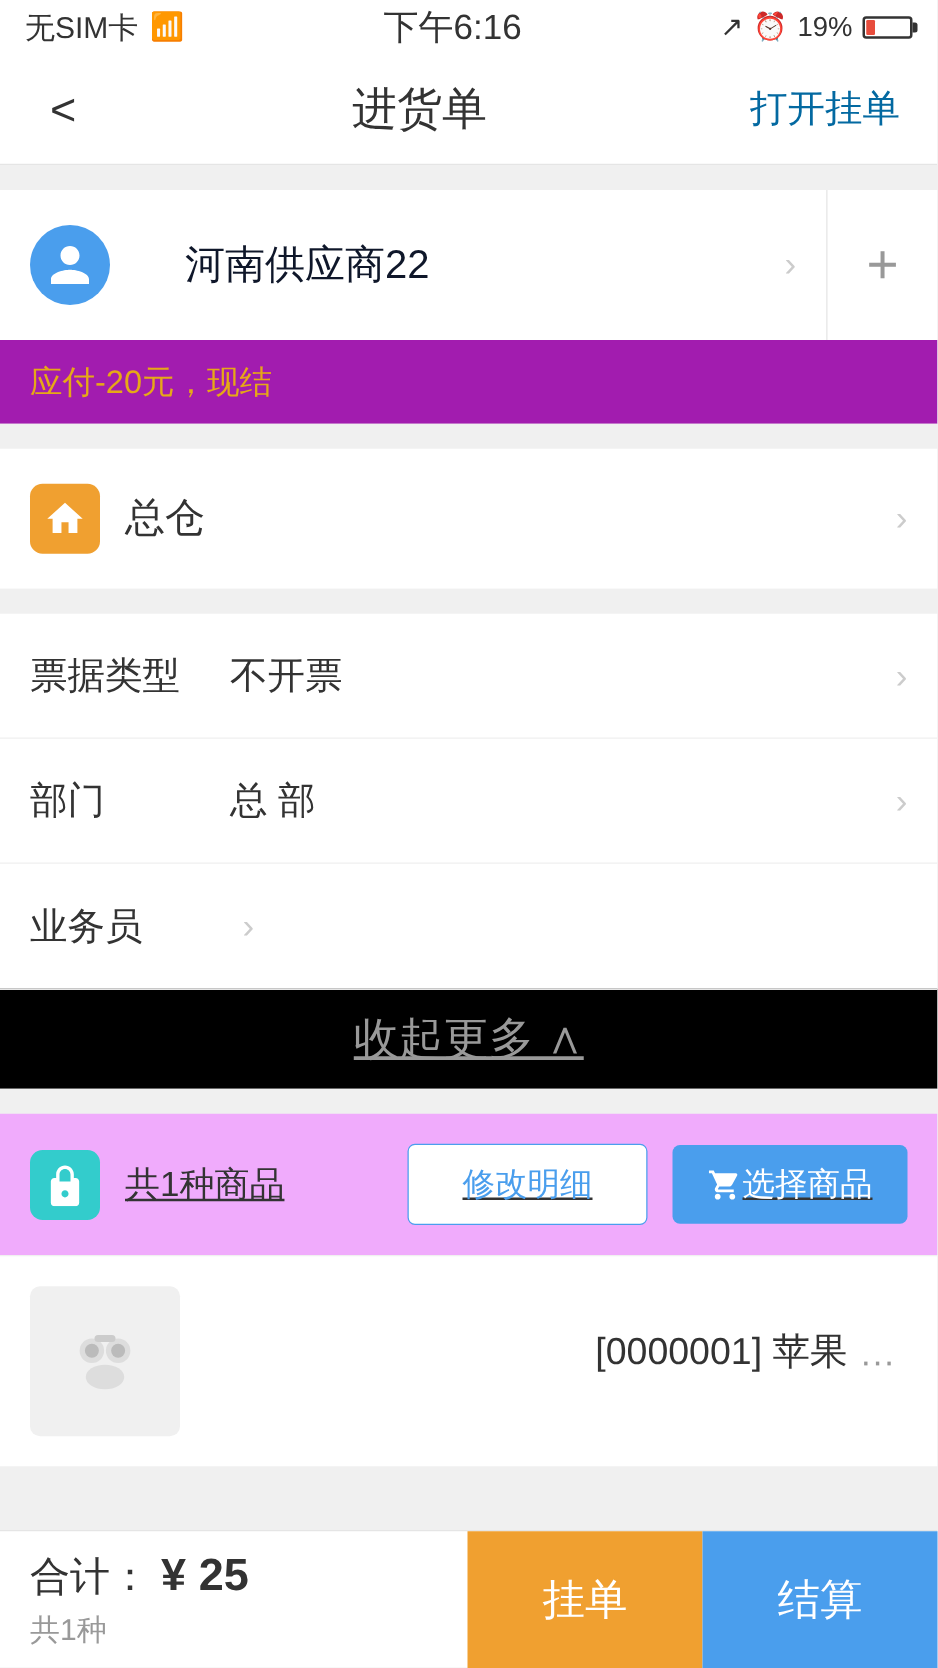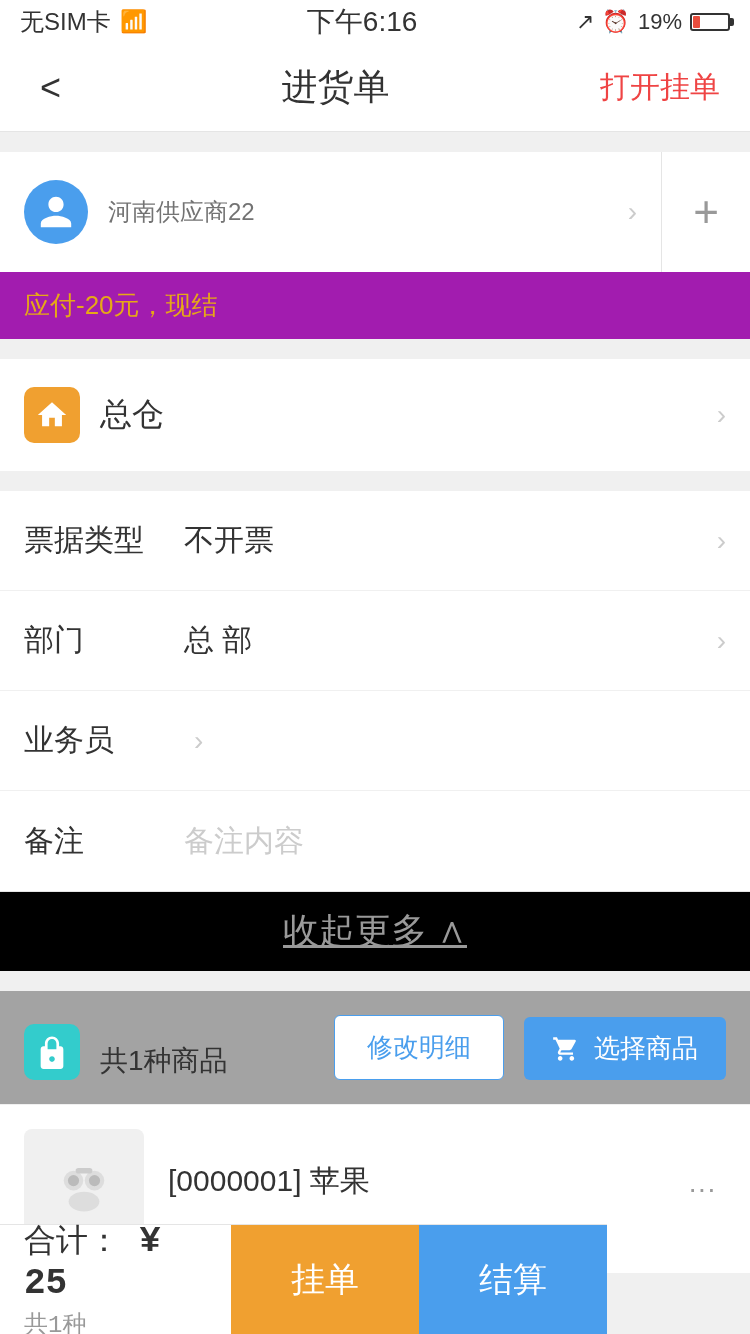--- a/index.html
+++ b/index.html
@@ -42,21 +42,21 @@
       height: 88px;
       background: #fff;
       display: flex;
       align-items: center;
       justify-content: space-between;
       padding: 0 30px;
       border-bottom: 1px solid #e5e5e5;
     }
     .nav-back { font-size: 36px; color: #333; cursor: pointer; padding: 10px; }
     .nav-title { font-size: 36px; font-weight: 500; color: #333; }
-    .nav-action { font-size: 30px; color: #ef4444; cursor: pointer; }
+    .nav-action { font-size: 30px; color: #0369a1; cursor: pointer; }
 
     
     .section-gap { height: 20px; background: #f0f0f0; }
 
     
     .supplier-section {
       background: #fff;
       display: flex;
       align-items: stretch;
     }
@@ -69,21 +69,21 @@
     }
     .supplier-avatar {
       width: 64px; height: 64px;
       background: #4a9eed;
       border-radius: 50%;
       display: flex; align-items: center; justify-content: center;
       margin-right: 20px;
       flex-shrink: 0;
     }
     .supplier-avatar svg { width: 38px; height: 38px; fill: #fff; }
-    .supplier-name { font-size: 24px; color: #737373; flex: 1; }
+    .supplier-name { font-size: 32px; color: #0f172a; flex: 1; margin-left: 40px; }
     .chevron { color: #ccc; font-size: 28px; margin-left: 10px; }
     .supplier-add {
       width: 88px;
       display: flex; align-items: center; justify-content: center;
       font-size: 44px; color: #999; cursor: pointer;
     }
 
     
     .notice-bar {
       background: #a21caf;
@@ -132,53 +132,54 @@
       display: flex; align-items: center; justify-content: center;
       font-size: 36px;
       color: #999;
       border-top: 1px solid #e5e5e5;
       cursor: pointer;
       text-decoration: underline;
     }
 
     
     .product-toolbar {
-      background: #a3a3a3;
-      display: flex;
-      align-items: flex-end;
+      background: #f0abfc;
+      display: flex;
+      align-items: center;
       padding: 24px;
       gap: 20px;
+      text-decoration: underline;
     }
     .product-icon {
       width: 56px; height: 56px;
       background: #3cc;
       border-radius: 10px;
       display: flex; align-items: center; justify-content: center;
       flex-shrink: 0;
     }
     .product-icon svg { width: 34px; height: 34px; fill: #fff; }
     .product-count { font-size: 28px; color: #333; flex: 1; }
     .btn-modify {
       border: 1px solid #4a9eed;
       color: #4a9eed;
       background: #fff;
       border-radius: 6px;
-      padding: 14px 32px;
+      padding: 14px 43px;
       font-size: 26px;
       cursor: pointer;
     }
     .btn-select {
       background: #4a9eed;
       color: #fff;
       border: none;
       border-radius: 6px;
       padding: 14px 28px;
       font-size: 26px;
       cursor: pointer;
-      display: flex; align-items: center; gap: 14px;
+      display: flex; align-items: center; gap: 0;
     }
     .btn-select svg { width: 28px; height: 28px; fill: #fff; }
 
     
     .product-item {
       background: #fff;
       display: flex;
       align-items: center;
       padding: 24px;
       border-top: 1px solid #f0f0f0;
@@ -186,38 +187,37 @@
     .product-thumb {
       width: 120px; height: 120px;
       background: #f0f0f0;
       border-radius: 8px;
       display: flex; align-items: center; justify-content: center;
       margin-right: 24px;
       flex-shrink: 0;
       overflow: hidden;
     }
     .product-thumb svg { width: 70px; height: 70px; fill: #ccc; }
-    .product-info { flex: 1; }
+    .product-info { flex: 1; text-align: right; }
     .product-name { font-size: 30px; color: #333; margin-bottom: 16px; }
     .product-price { font-size: 28px; color: #333; }
     .product-price .highlight { color: #4a9eed; }
     .product-price .total { color: #4a9eed; }
     .product-more { font-size: 28px; color: #999; padding: 10px; cursor: pointer; }
 
     
     .bottom-bar {
       position: fixed;
       bottom: 0;
-      width: 607px;
+      width: 750px;
       height: 110px;
       display: flex;
       align-items: center;
       background: #fff;
       border-top: 1px solid #e5e5e5;
-      font-family: Liberation Mono, monospace;
     }
     .bottom-total {
       flex: 1;
       padding: 0 24px;
     }
     .total-amount { font-size: 32px; color: #333; }
     .total-amount .amount { font-size: 36px; font-weight: 600; }
     .total-count { font-size: 24px; color: #999; margin-top: 4px; }
     .btn-hang {
       width: 188px; height: 110px;
@@ -299,24 +299,20 @@
   </div>
   <div class="form-row">
     <span class="form-label">部门</span>
     <span class="form-value">总 部</span>
     <span class="chevron">›</span>
   </div>
   <div class="form-row">
     <span class="form-label">业务员</span>
     <span class="chevron">›</span>
   </div>
-  <div class="form-row">
-    <span class="form-label">备注</span>
-    <span class="form-placeholder">备注内容</span>
-  </div>
 </div>
 
 <div class="collapse-bar">收起更多 ∧</div>
 
 <div class="section-gap"></div>
 
 <div class="product-toolbar">
   <div class="product-icon">
     <svg viewBox="0 0 24 24">
       <path d="M18 8h-1V6c0-2.76-2.24-5-5-5S7 3.24 7 6v2H6c-1.1 0-2 .9-2 2v12c0 1.1.9 2 2 2h12c1.1 0 2-.9 2-2V10c0-1.1-.9-2-2-2zm-6 11c-1.1 0-2-.9-2-2s.9-2 2-2 2 .9 2 2-.9 2-2 2zm3.1-9H8.9V6c0-1.71 1.39-3.1 3.1-3.1s3.1 1.39 3.1 3.1v4z"></path>

